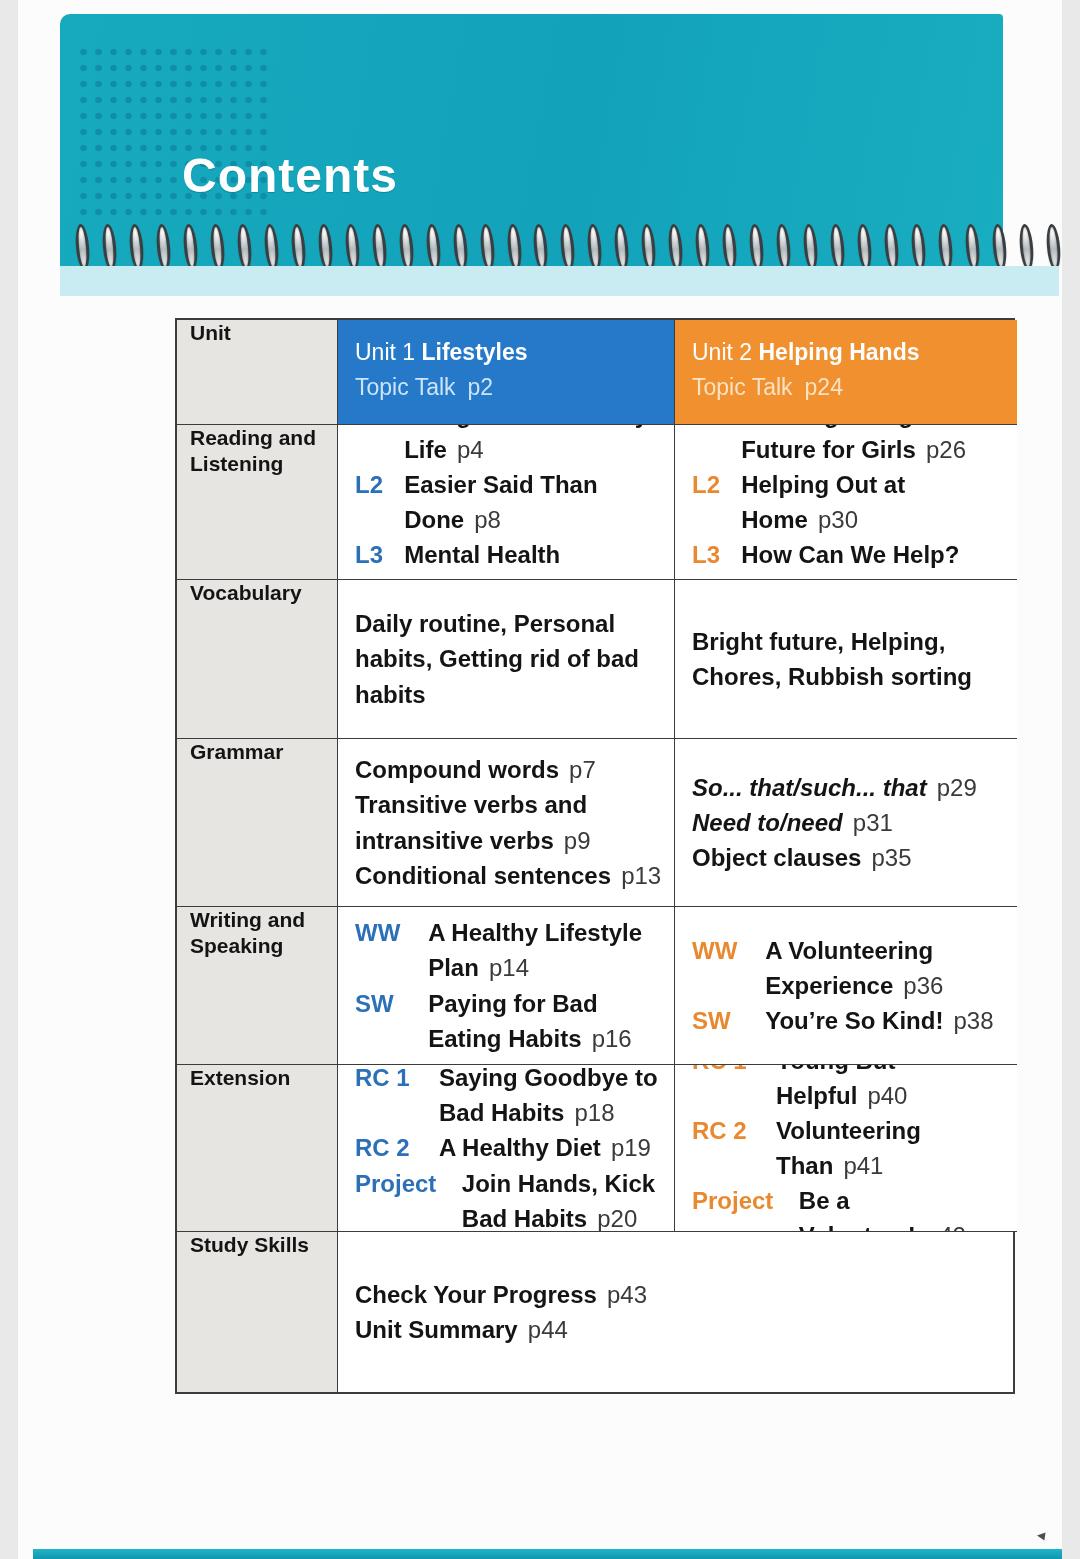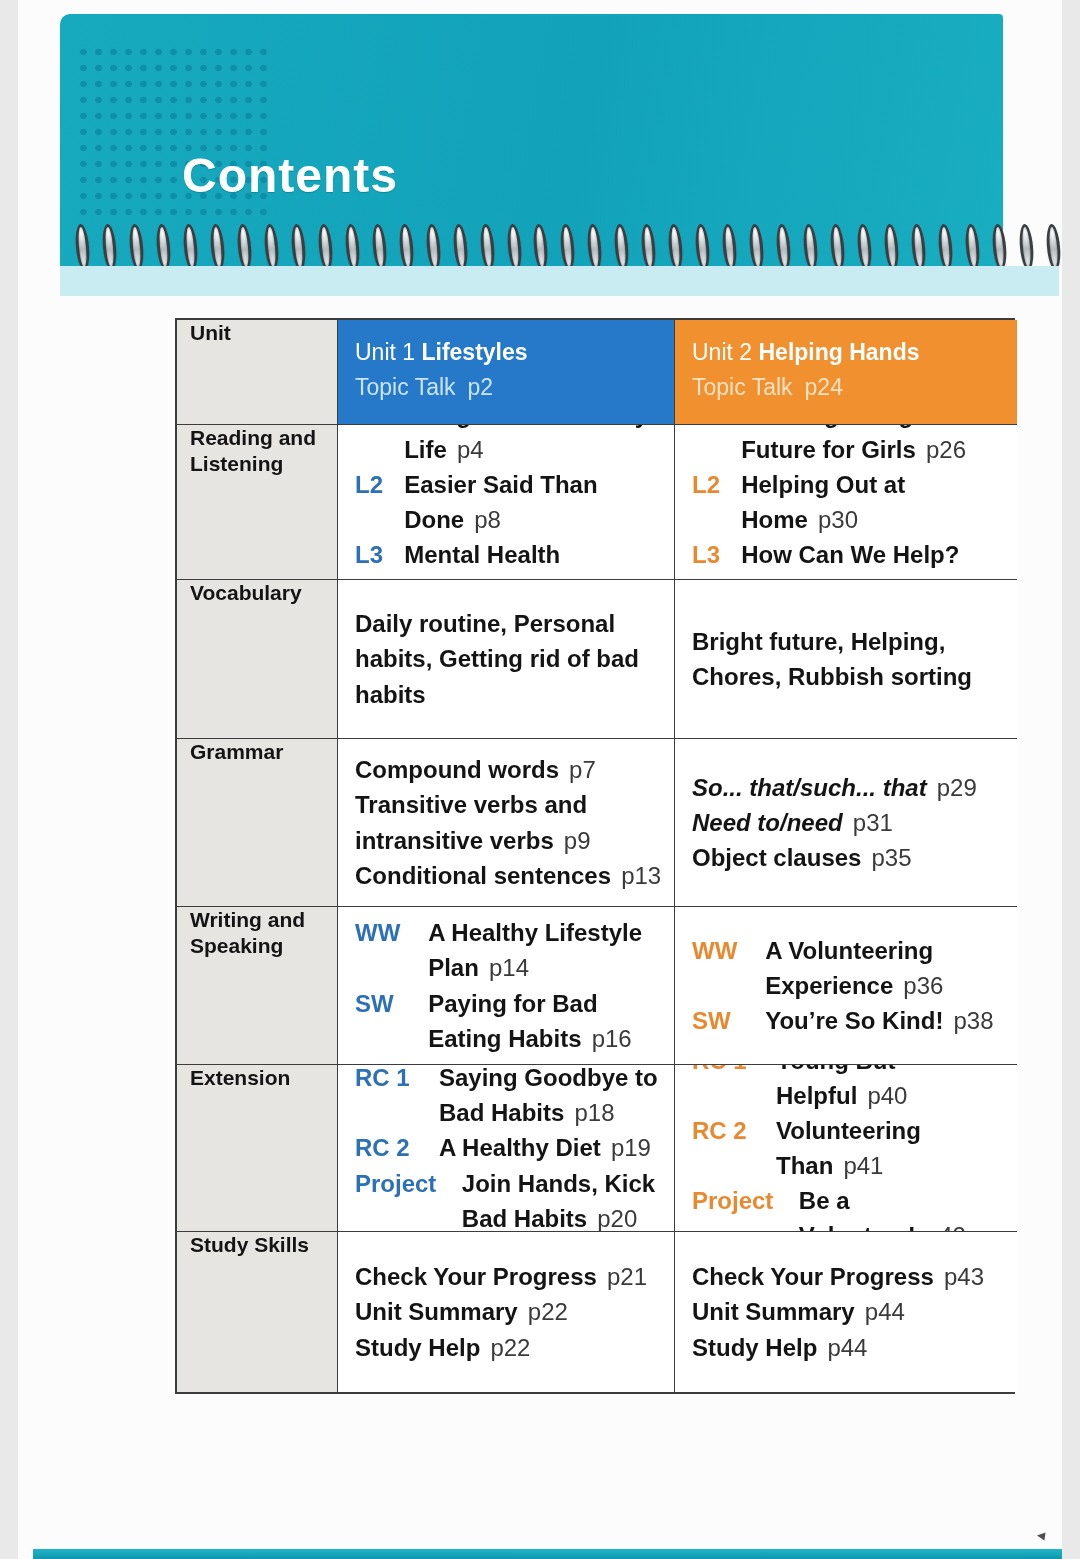--- a/index.html
+++ b/index.html
@@ -228,27 +228,21 @@
         <div class="entry tagged" style="--ind: 4.45em;"><span class="tag u1">Project</span><span class="title">Join Hands, Kick Bad Habits</span><span class="pref">p20</span></div>
       </div>
       <div class="cell content-cell last-col">
         <div class="entry tagged" style="--ind: 3.5em;"><span class="tag u2">RC 1</span><span class="title">Young But Helpful</span><span class="pref">p40</span></div>
         <div class="entry tagged" style="--ind: 3.5em;"><span class="tag u2">RC 2</span><span class="title">Volunteering Than</span><span class="pref">p41</span></div>
         <div class="entry tagged" style="--ind: 4.45em;"><span class="tag u2">Project</span><span class="title">Be a Volunteer!</span><span class="pref">p42</span></div>
       </div>
       <div class="cell label-cell last-row">
         <span>Study Skills</span>
       </div>
-      <div class="cell content-cell last-row">
-        <div class="entry"><span class="title">Check Your Progress</span><span class="pref">p21</span></div>
-        <div class="entry"><span class="title">Unit Summary</span><span class="pref">p22</span></div>
-        <div class="entry"><span class="title">Study Help</span><span class="pref">p22</span></div>
-      </div>
       <div class="cell content-cell last-col last-row">
         <div class="entry"><span class="title">Check Your Progress</span><span class="pref">p43</span></div>
         <div class="entry"><span class="title">Unit Summary</span><span class="pref">p44</span></div>
-        <div class="entry"><span class="title">Study Help</span><span class="pref">p44</span></div>
       </div>
     </div>
 
   <span class="corner-mark"></span>
   <div class="bottom-bar"></div>
 </div>
 
 </body></html>

